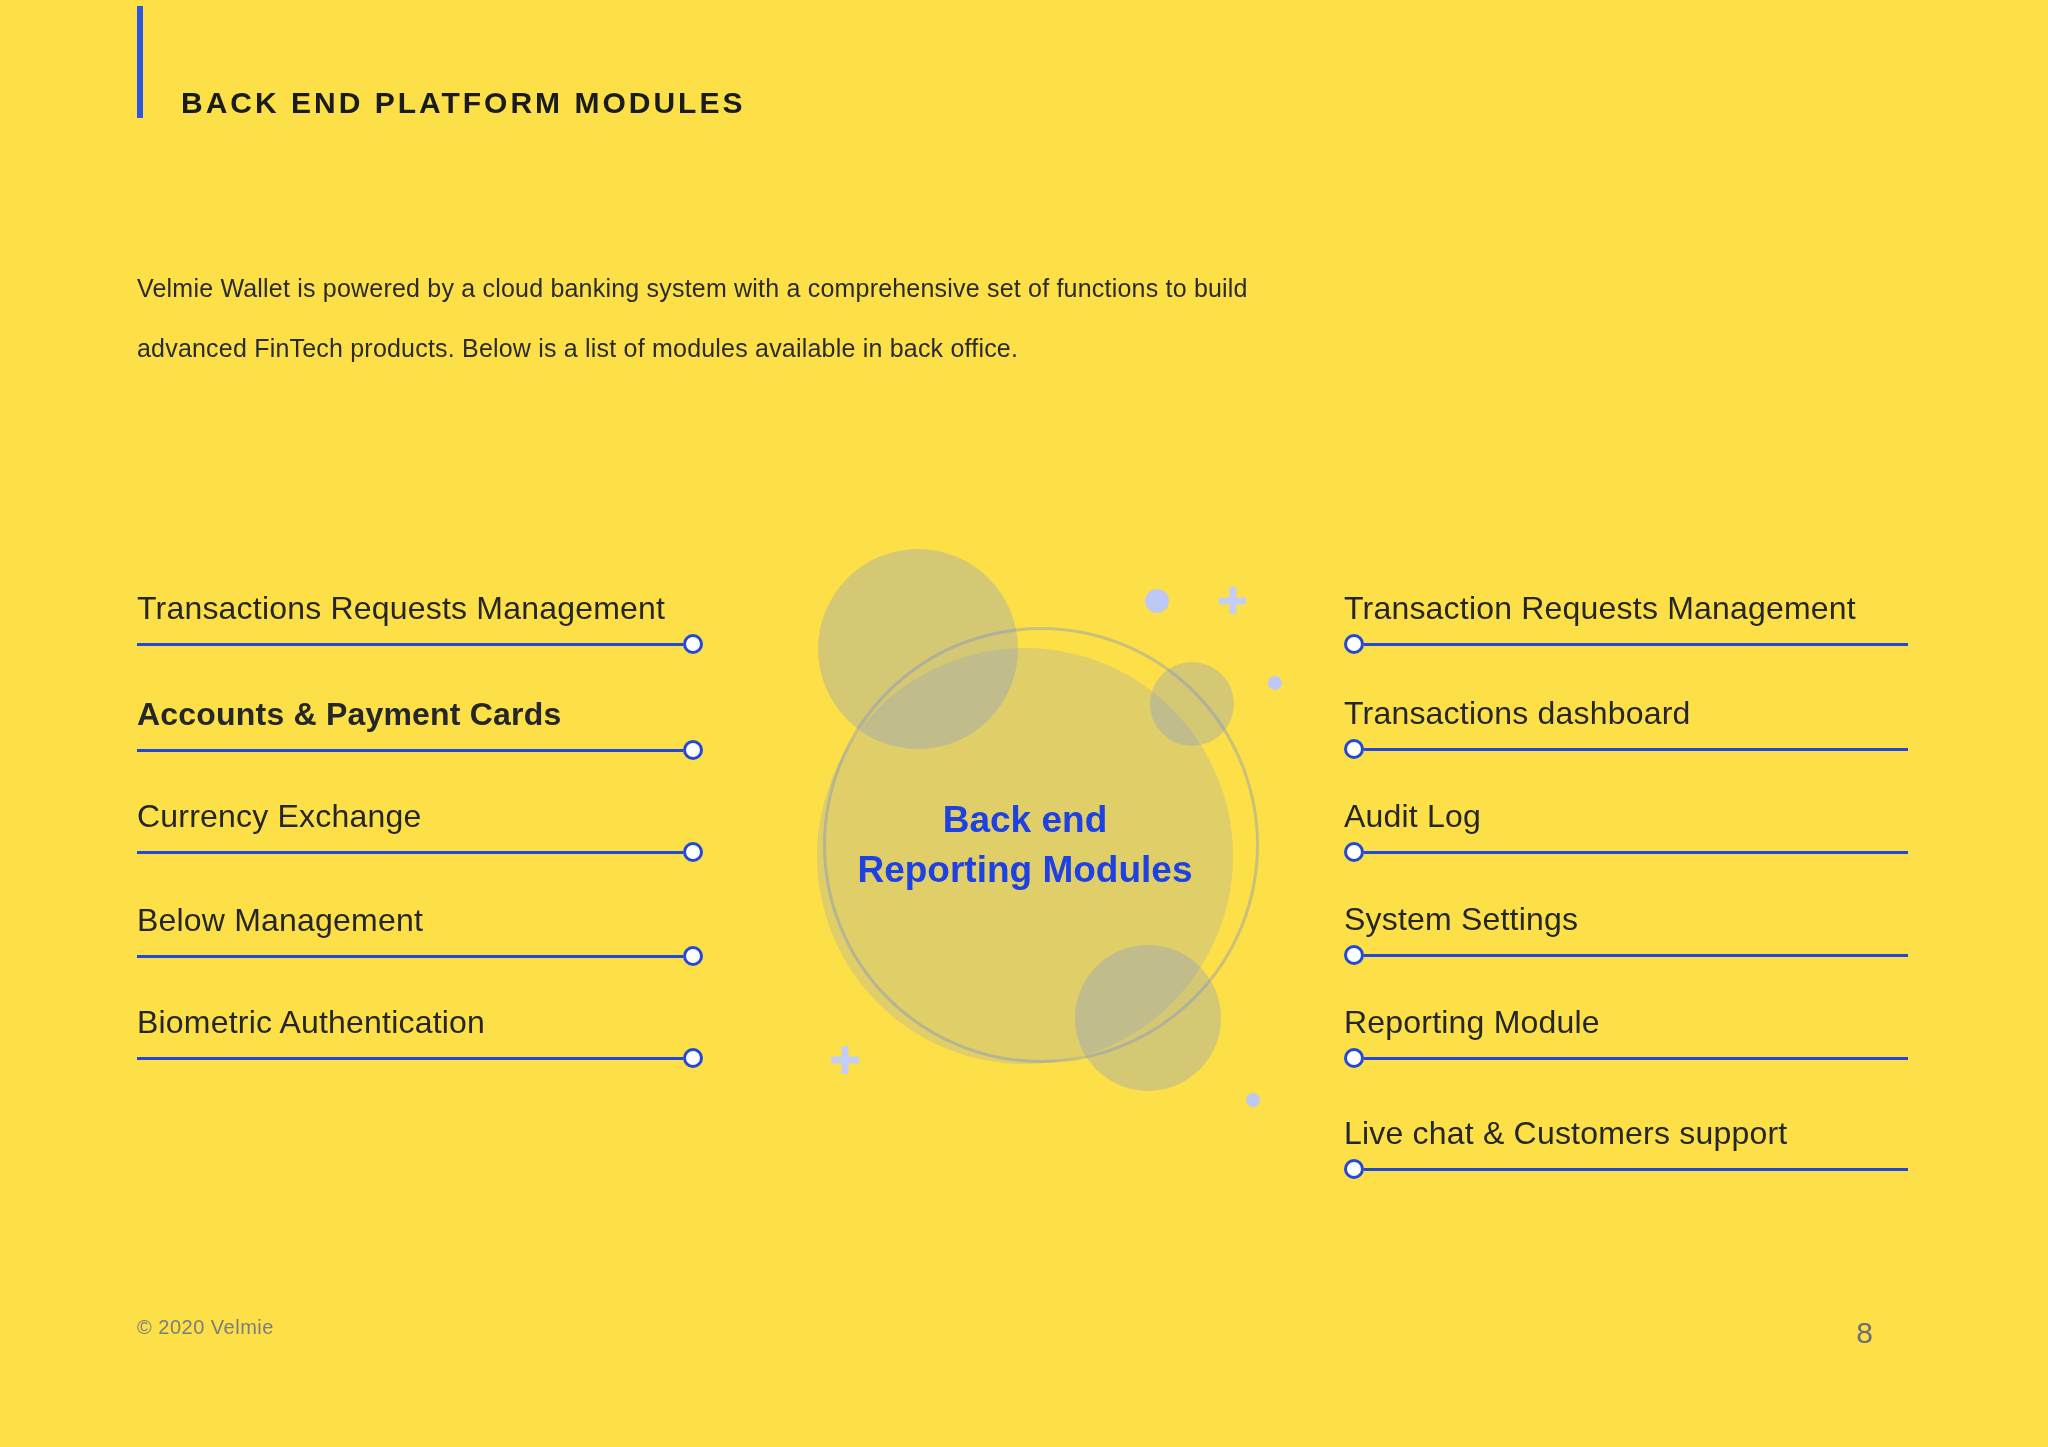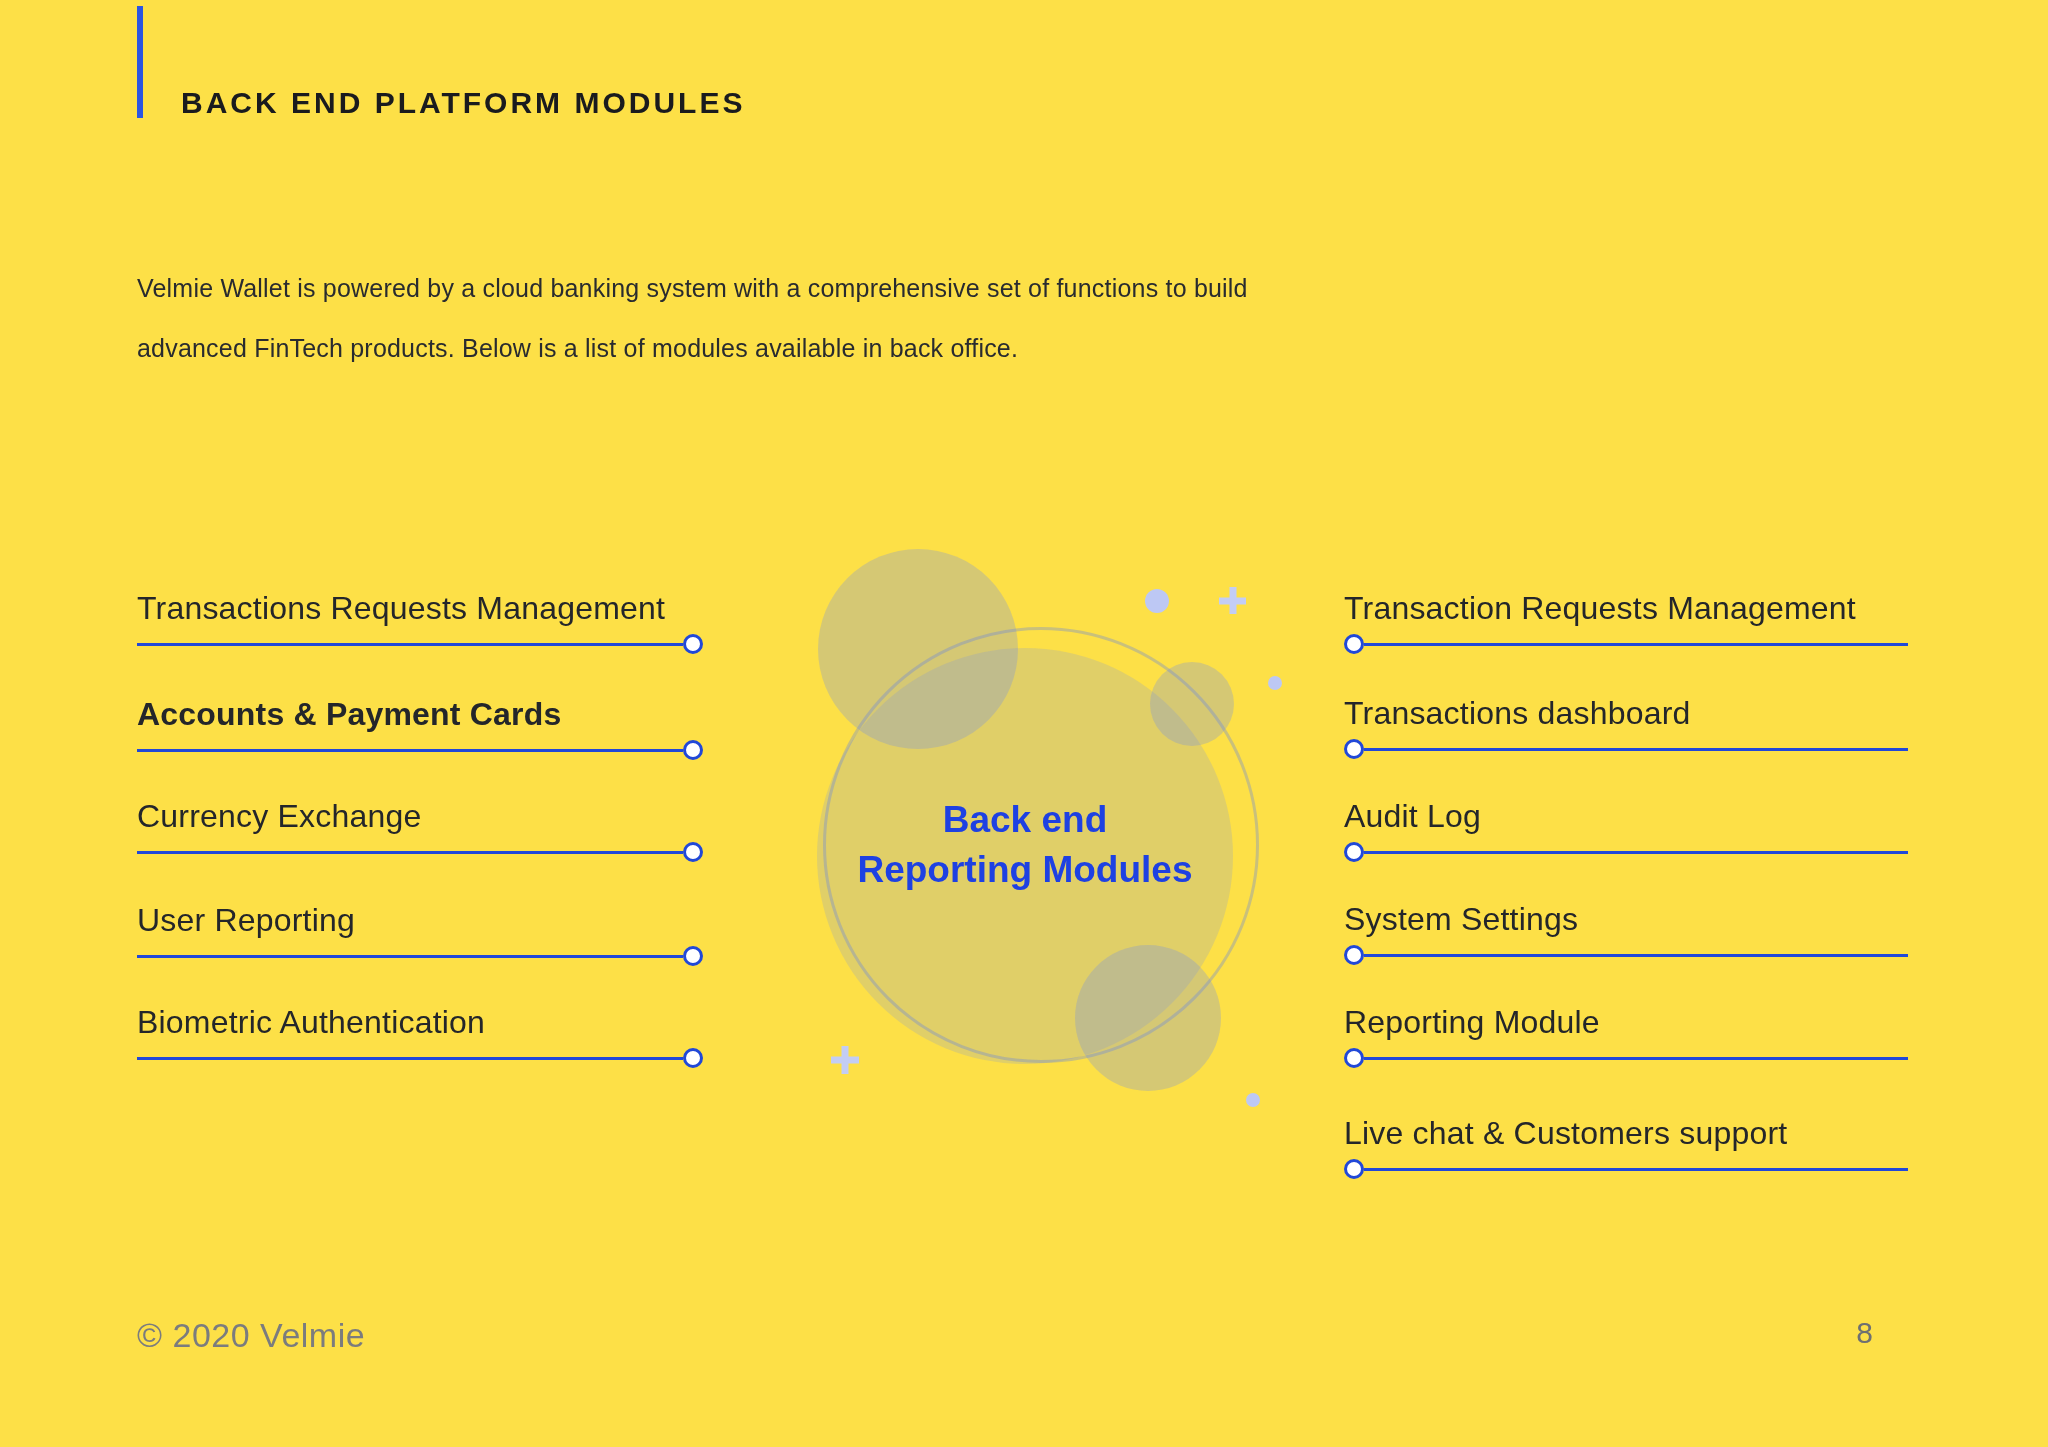--- a/index.html
+++ b/index.html
@@ -49,21 +49,21 @@
   .plus::before{left:0;top:50%;width:100%;height:7px;transform:translateY(-50%);}
   .plus::after{top:0;left:50%;height:100%;width:7px;transform:translateX(-50%);}
   .p-top{left:1219px;top:587px;width:27px;height:27px;}
   .p-bottom{left:831px;top:1046px;width:28px;height:28px;}
   .center-title{
     position:absolute;left:825px;top:795px;width:400px;
     text-align:center;font-size:37px;font-weight:700;line-height:50px;
     color:#1e41e2;
   }
   
-  .copyright{position:absolute;left:137px;top:1316px;font-size:34px;letter-spacing:0.5px;color:#7b7c7e;white-space:nowrap;}
+  .copyright{position:absolute;left:137px;top:1316px;font-size:20px;letter-spacing:0.5px;color:#7b7c7e;white-space:nowrap;}
   .pagenum{position:absolute;right:175px;top:1316px;font-size:30px;color:#6e6f72;}
 </style>
 </head>
 <body>
 
 <div class="slide">
 
   <div class="accent-bar"></div>
   <div class="kicker">BACK END PLATFORM MODULES</div>
 
@@ -102,21 +102,21 @@
       </div>
   </div>
   <div class="module left" id="lm2">
     <div class="label">Currency Exchange</div>
     <div class="rule-row">
         <div class="rule"></div>
         <span class="dot"></span>
       </div>
   </div>
   <div class="module left" id="lm3">
-    <div class="label">User Reporting</div>
+    <div class="label">Below Management</div>
     <div class="rule-row">
         <div class="rule"></div>
         <span class="dot"></span>
       </div>
   </div>
   <div class="module left" id="lm4">
     <div class="label">Biometric Authentication</div>
     <div class="rule-row">
         <div class="rule"></div>
         <span class="dot"></span>

